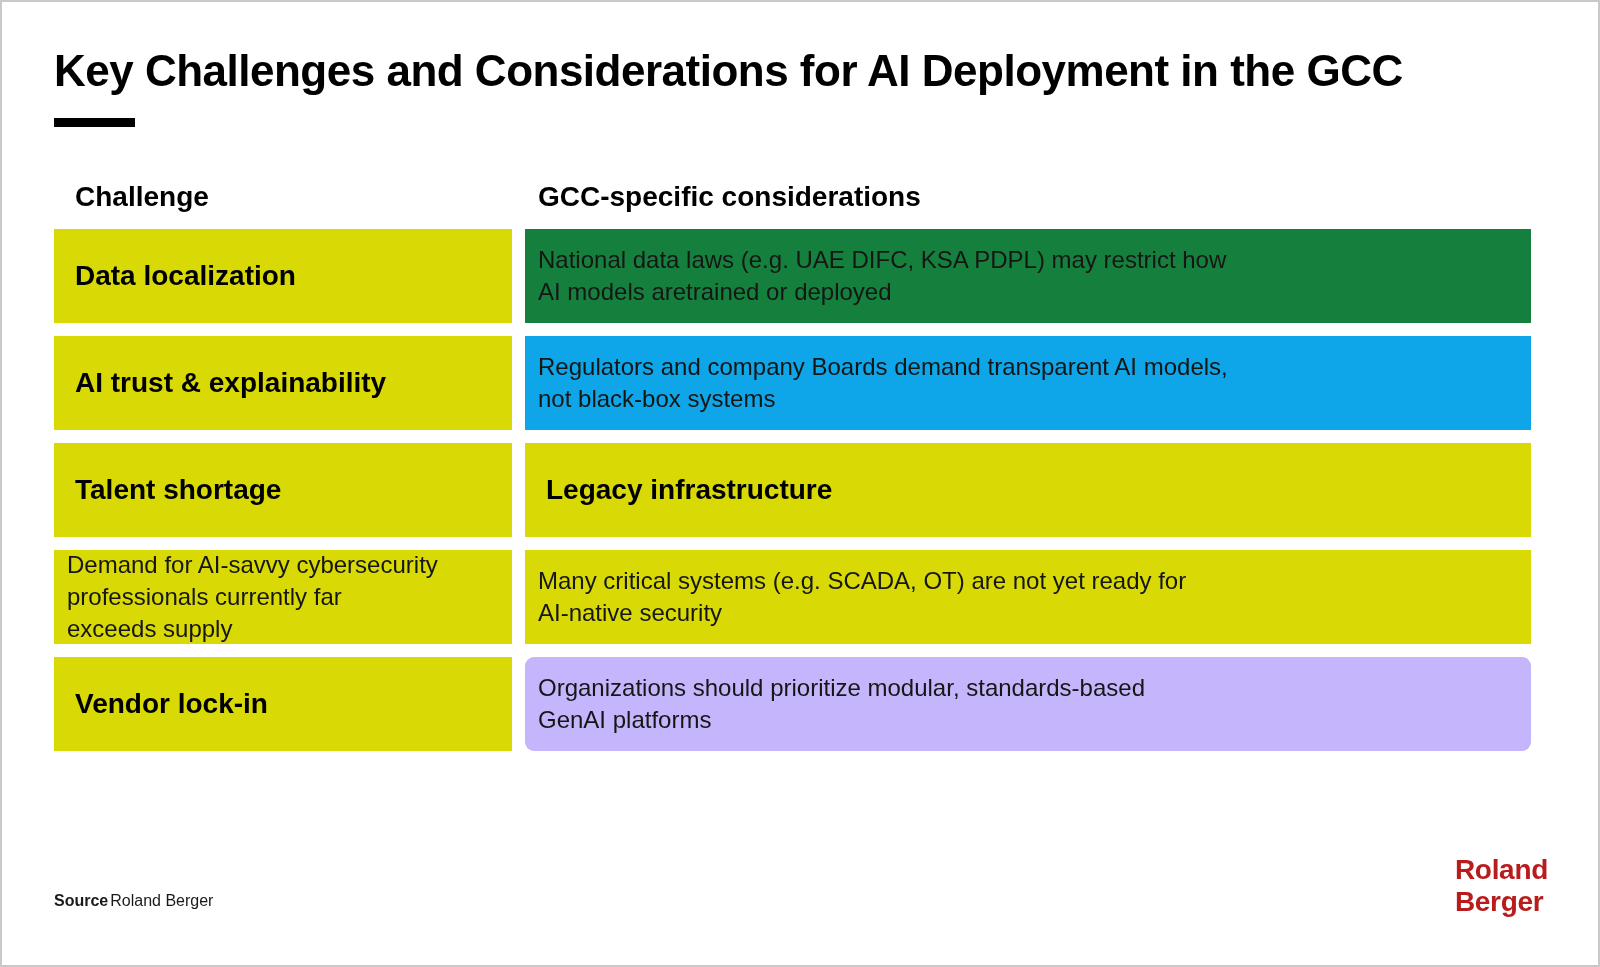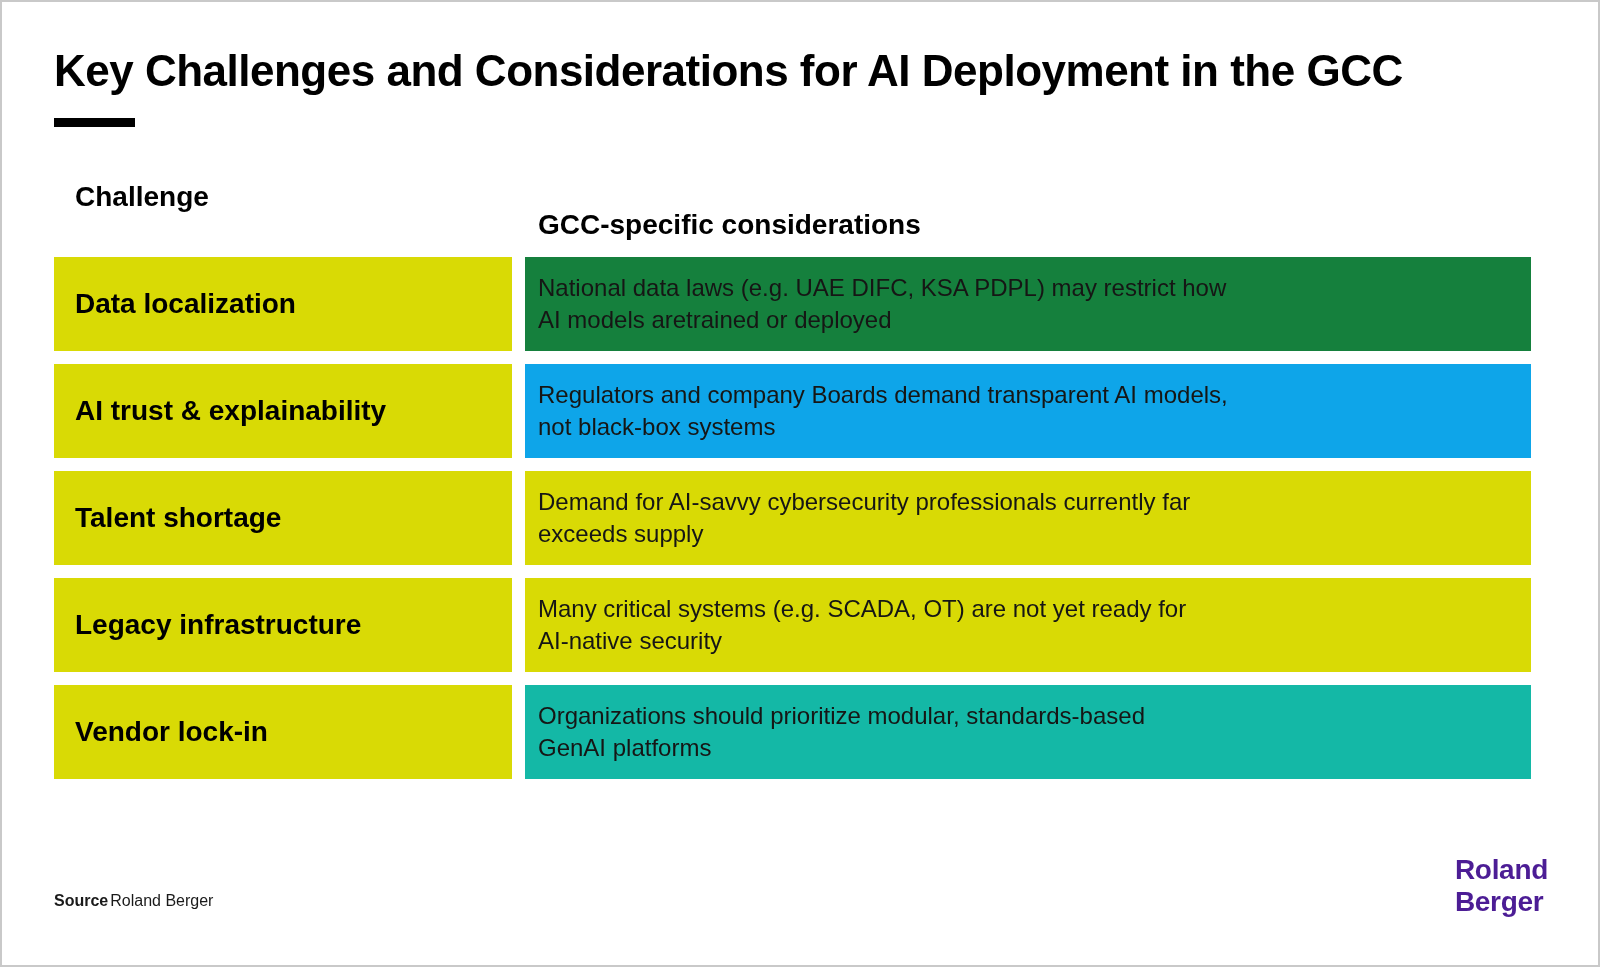--- a/index.html
+++ b/index.html
@@ -38,21 +38,21 @@
     row-gap: 19px;
     gap: 13px;
   }
   .col-header {
     font-size: 28px;
     font-weight: 700;
     color: #000;
     margin-bottom: 3px;
   }
   .col-header.challenge-header { padding-left: 21px; }
-  .col-header.considerations-header { padding-left: 13px; margin-top: 28px; }
+  .col-header.considerations-header { padding-left: 13px; }
   .cell {
     height: 94px;
     display: flex;
     align-items: center;
   }
   .challenge-cell {
     padding-left: 21px;
     font-size: 28px;
     font-weight: 700;
     color: #000;
@@ -74,21 +74,21 @@
   }
   .source-label { font-weight: 700; margin-right: 2px; }
   .brand-logo {
     position: absolute;
     right: 50px;
     bottom: 47px;
     font-size: 28px;
     font-weight: 700;
     line-height: 32px;
     letter-spacing: -0.3px;
-    color: #4c1d95;
+    color: #b91c1c;
     text-align: left;
     margin-left: 35px;
   }
 </style>
 </head>
 <body>
 
 <div class="slide">
 
   <h1 class="page-title">Key Challenges and Considerations for AI Deployment in the GCC</h1>
@@ -101,29 +101,29 @@
 
     <div class="cell challenge-cell accent-bg" style="background: rgb(217, 218, 5);">Data localization</div>
     <div class="cell consideration-cell accent-bg" style="background: #15803d;">National data laws (e.g. UAE DIFC, KSA PDPL) may restrict how
 AI models aretrained or deployed</div>
 
     <div class="cell challenge-cell accent-bg" style="background: rgb(217, 218, 5);">AI trust &amp; explainability</div>
     <div class="cell consideration-cell accent-bg" style="background: #0ea5e9;">Regulators and company Boards demand transparent AI models,
 not black-box systems</div>
 
     <div class="cell challenge-cell accent-bg" style="background: rgb(217, 218, 5);">Talent shortage</div>
+    <div class="cell challenge-cell accent-bg" style="background: rgb(217, 218, 5);">Legacy infrastructure</div>
+
     <div class="cell consideration-cell accent-bg" style="background: rgb(217, 218, 5);">Demand for AI-savvy cybersecurity professionals currently far
 exceeds supply</div>
-
-    <div class="cell challenge-cell accent-bg" style="background: rgb(217, 218, 5);">Legacy infrastructure</div>
     <div class="cell consideration-cell accent-bg" style="background: rgb(217, 218, 5);">Many critical systems (e.g. SCADA, OT) are not yet ready for
 AI-native security</div>
 
     <div class="cell challenge-cell accent-bg" style="background: rgb(217, 218, 5);">Vendor lock-in</div>
-    <div class="cell consideration-cell accent-bg" style="background: #14b8a6;">Organizations should prioritize modular, standards-based
+    <div class="cell consideration-cell accent-bg" style="background: #c4b5fd; border-radius: 9px;">Organizations should prioritize modular, standards-based
 GenAI platforms</div>
 
   </div>
 
   <div class="source-line">
     <span class="source-label">Source</span><span>Roland Berger</span>
   </div>
 
   <div class="brand-logo">
     <div>Roland</div>

